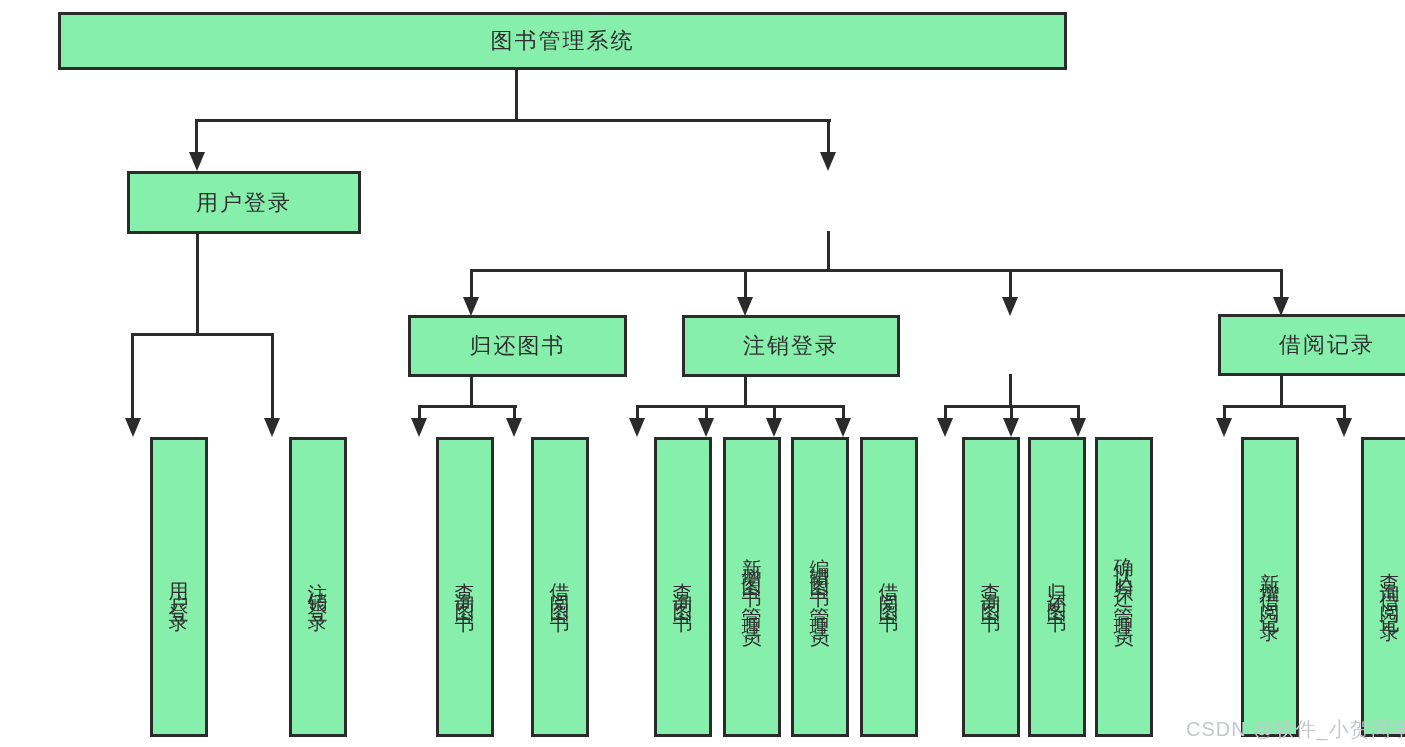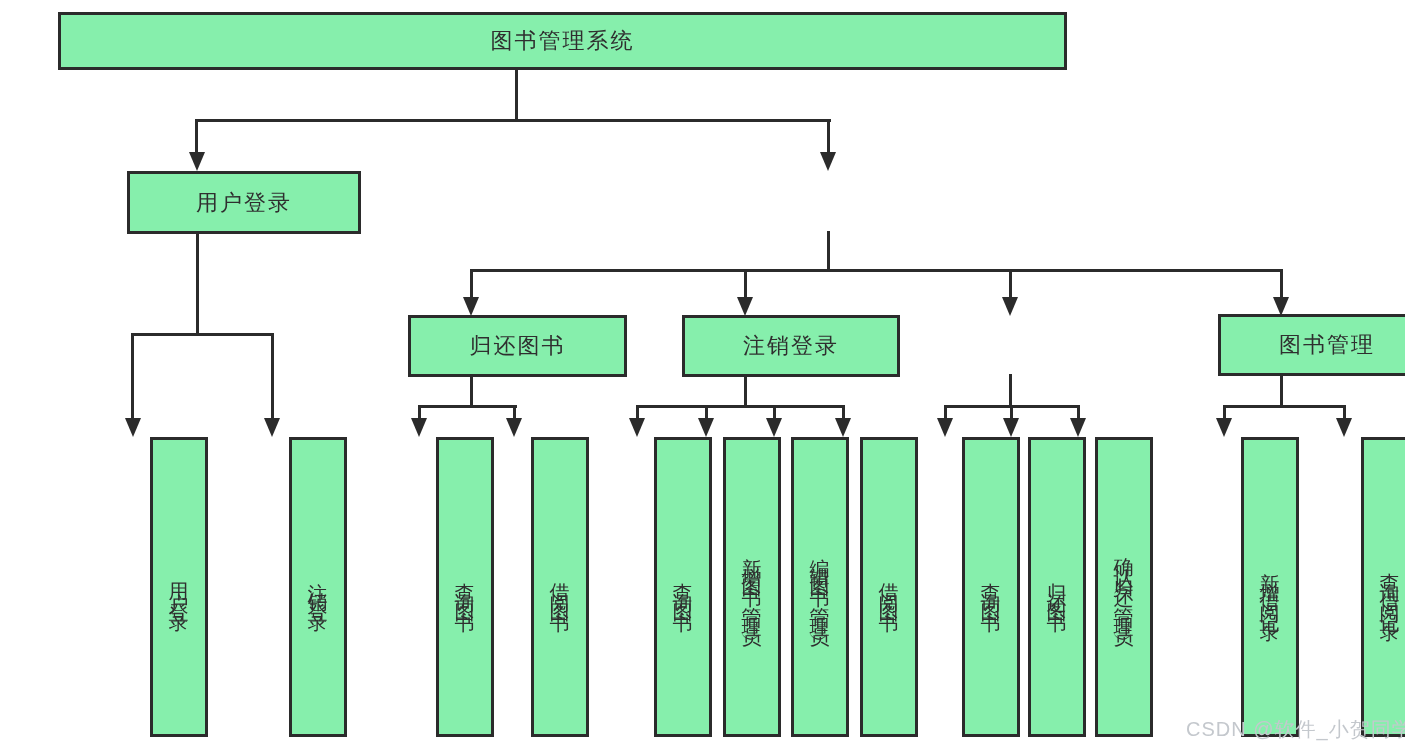--- a/index.html
+++ b/index.html
@@ -59,21 +59,21 @@
   <div class="vline" style="left:1280px;top:269px;height:30px;"></div>
   <div class="arrow" style="left:1273px;top:297px;"></div>
 
   <div class="box hbox" style="left:362px;top:315px;width:219px;height:62px;">
     <span>归还图书</span>
   </div>
   <div class="box hbox" style="left:636px;top:315px;width:218px;height:62px;">
     <span>注销登录</span>
   </div>
   <div class="box hbox" style="left:1172px;top:314px;width:218px;height:62px;">
-    <span>图书管理</span>
+    <span>借阅记录</span>
   </div>
 
   <div class="vline" style="left:470px;top:375px;height:32px;"></div>
   <div class="hline" style="left:418px;top:405px;width:99px;"></div>
   <div class="vline" style="left:418px;top:405px;height:15px;"></div>
   <div class="arrow" style="left:411px;top:418px;"></div>
   <div class="vline" style="left:513px;top:405px;height:15px;"></div>
   <div class="arrow" style="left:506px;top:418px;"></div>
 
   <div class="vline" style="left:744px;top:375px;height:32px;"></div>

